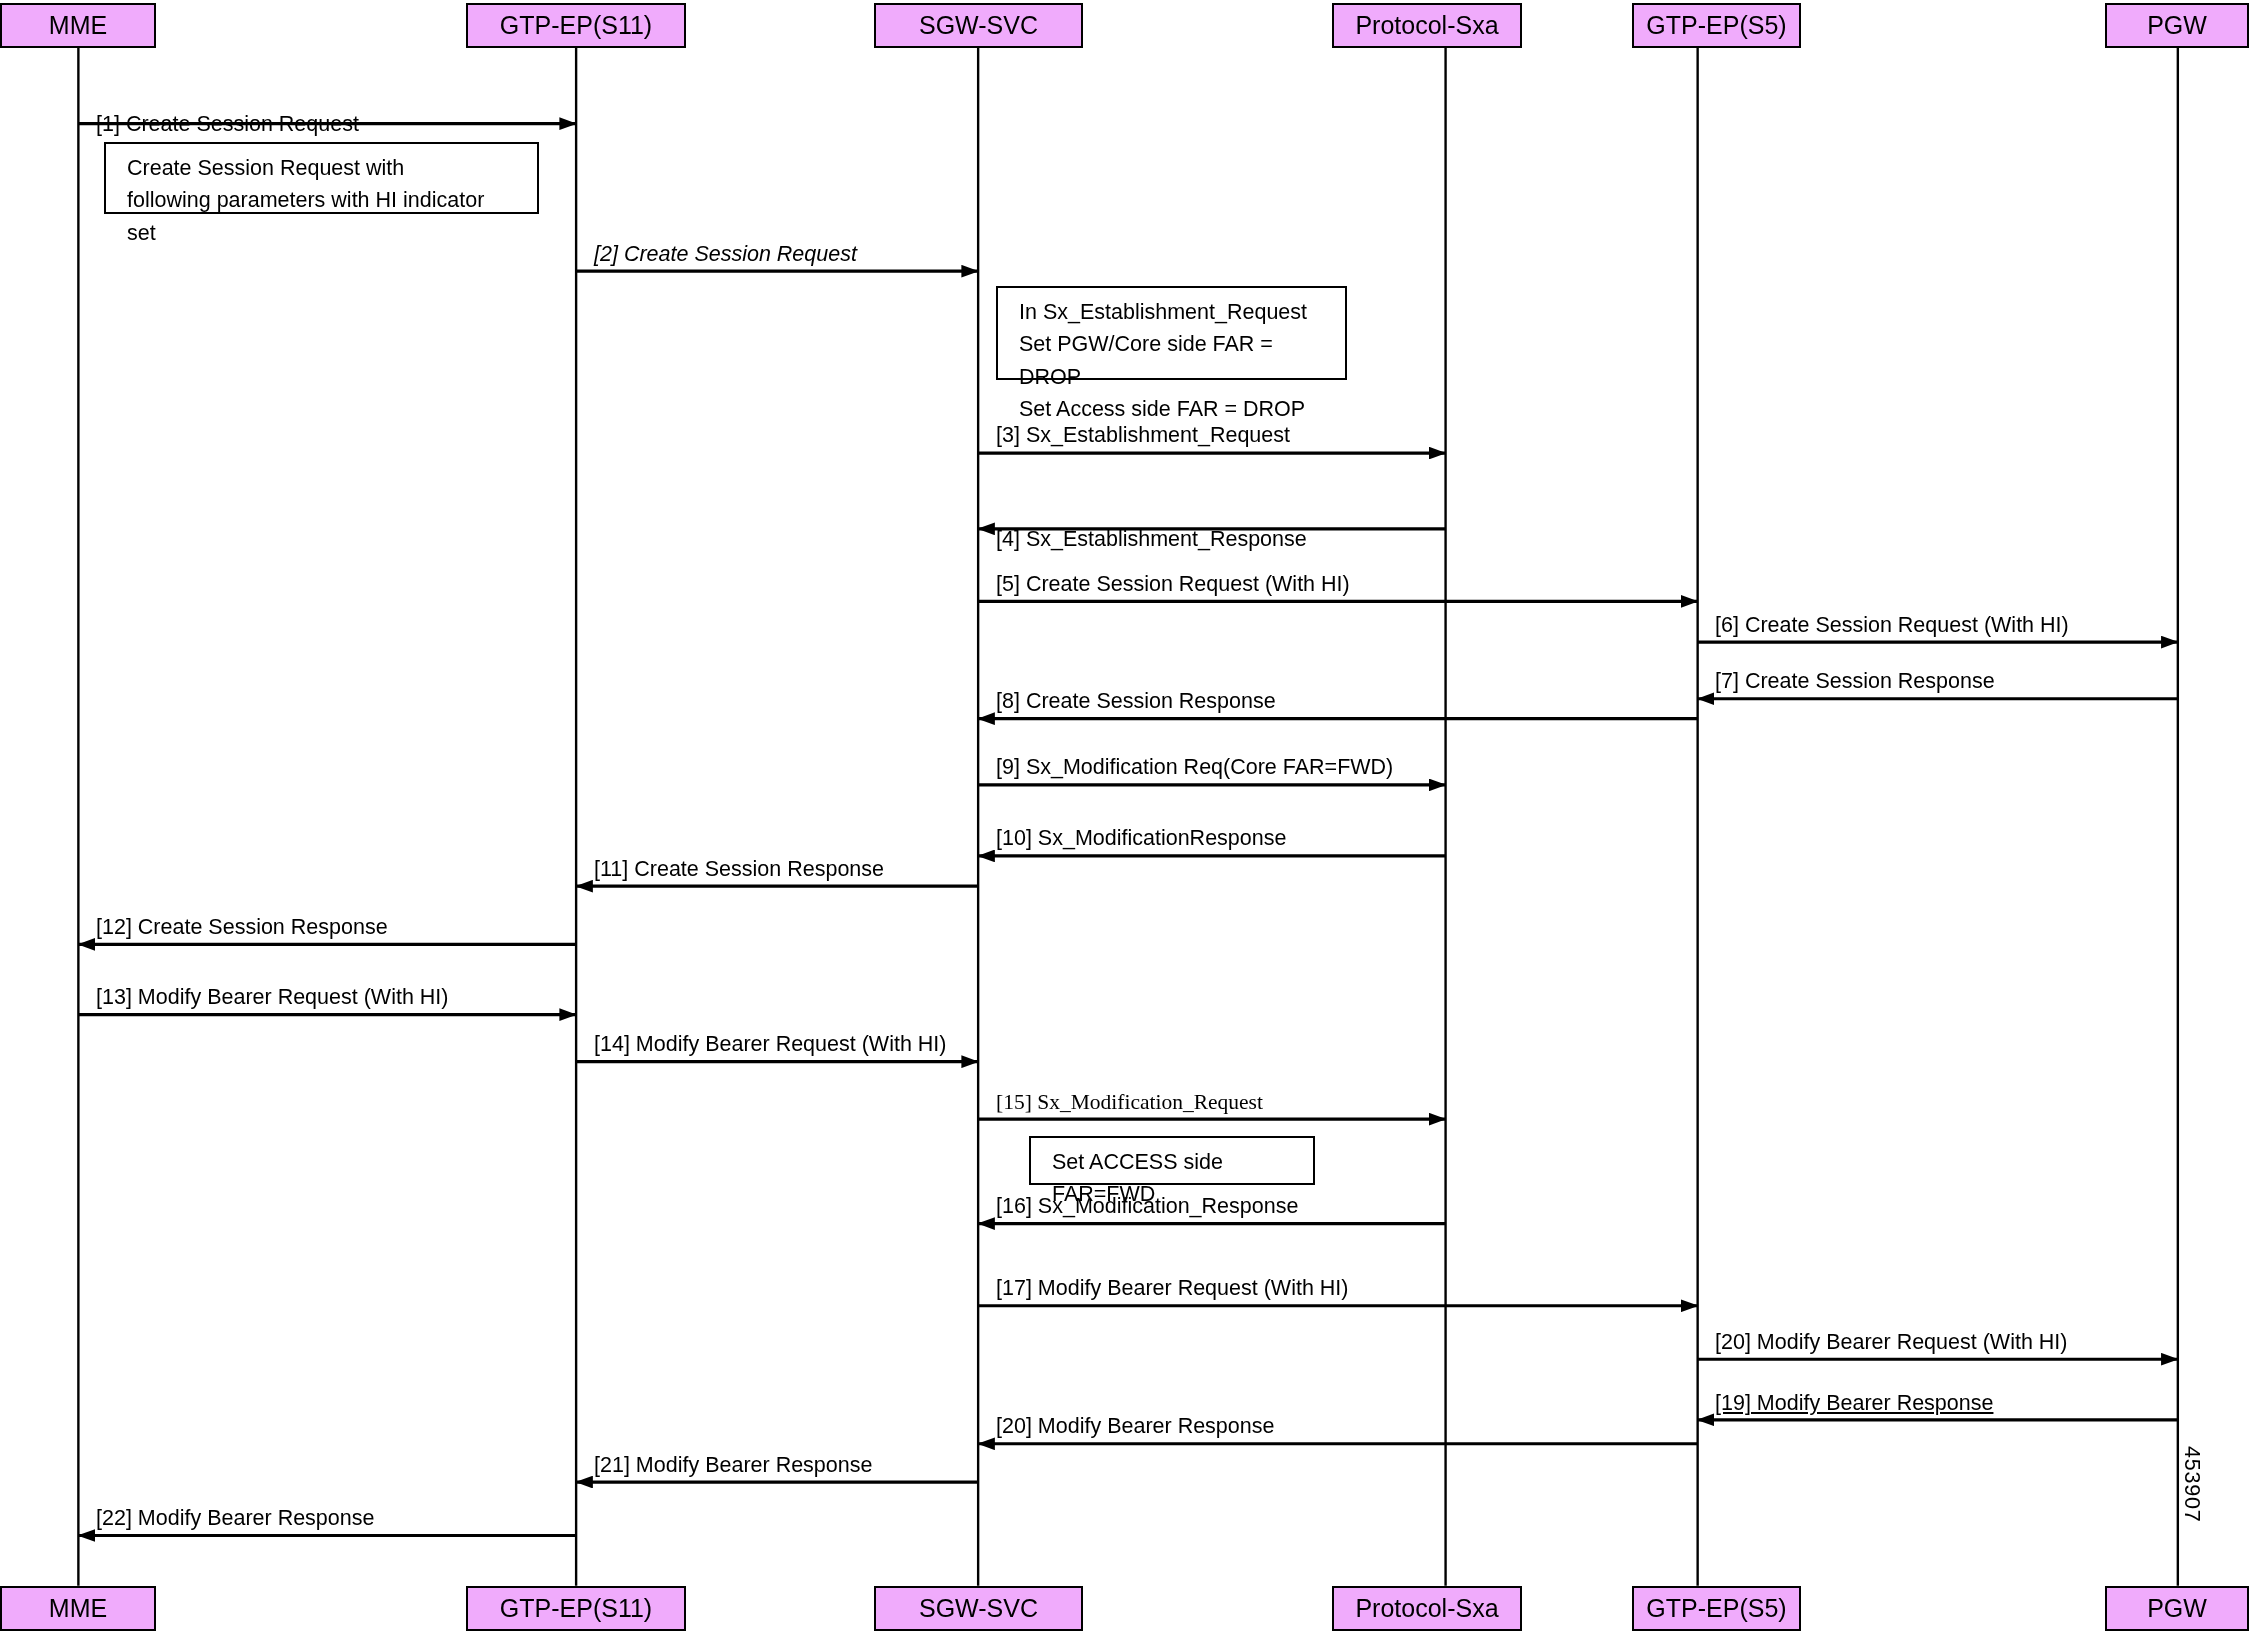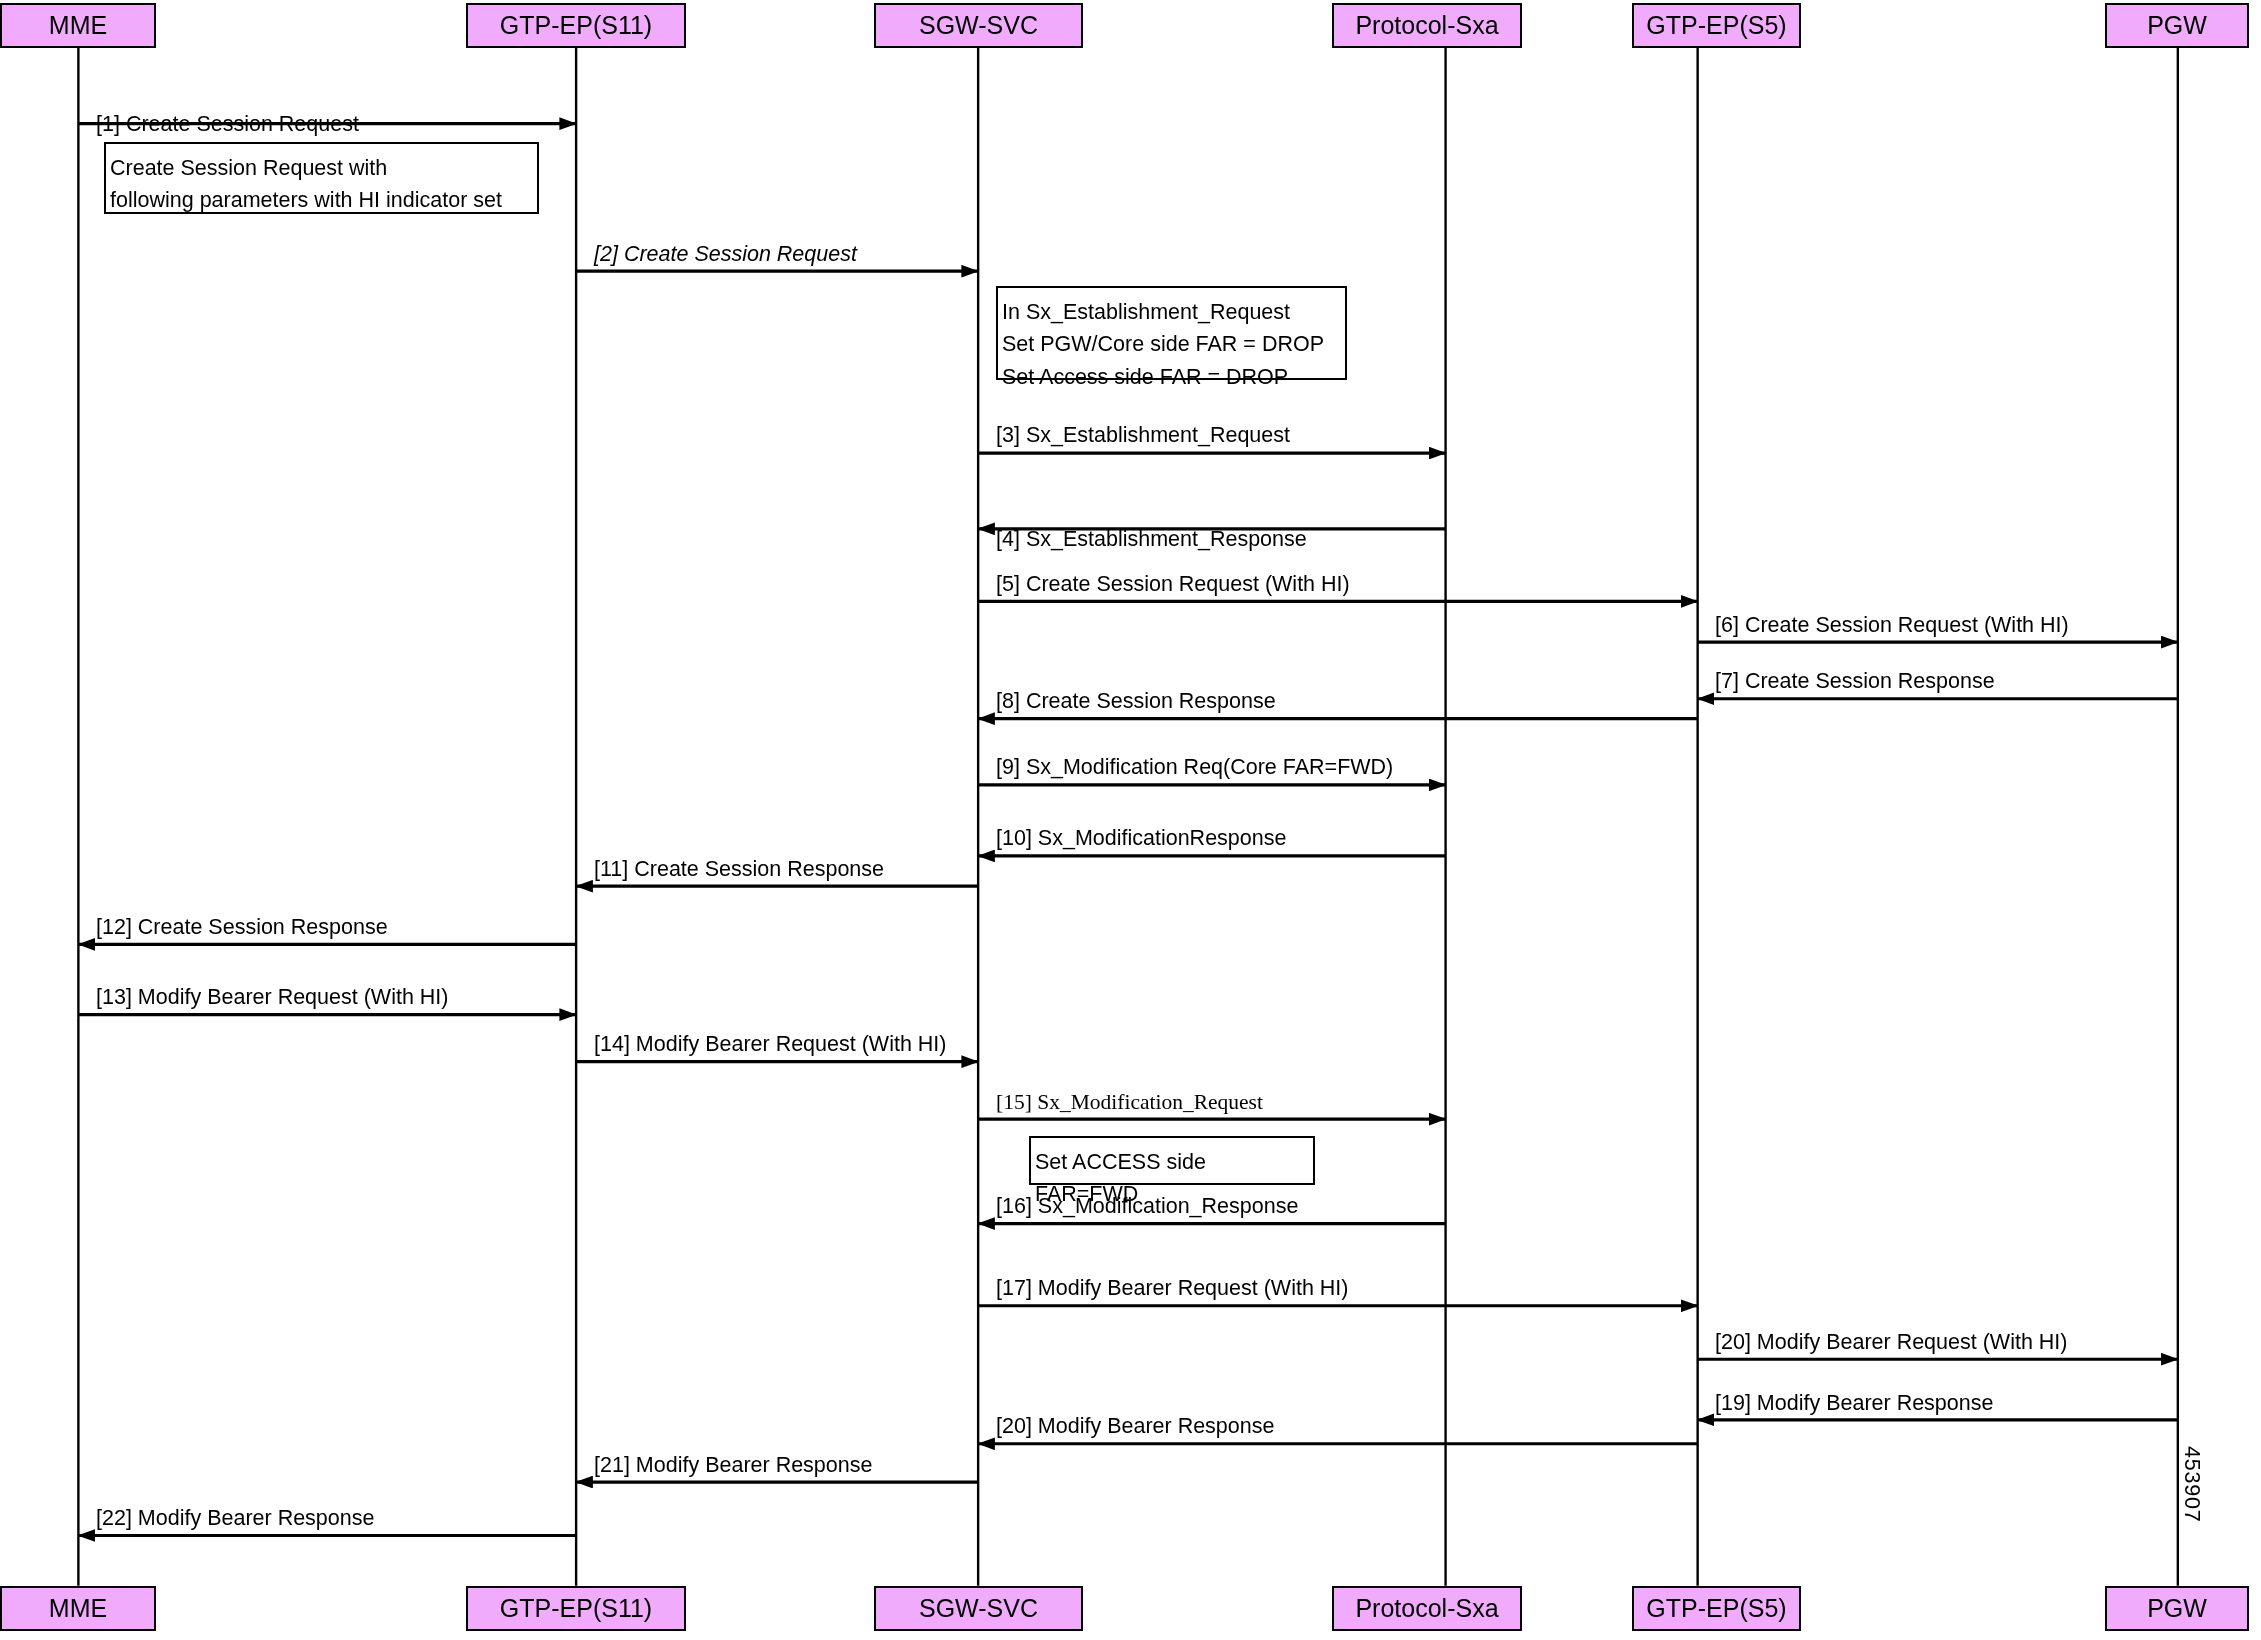--- a/index.html
+++ b/index.html
@@ -4,21 +4,21 @@
 <style>
   html,body{margin:0;padding:0;background:#ffffff;}
   body{font-family:"Liberation Sans", sans-serif;}
   #stage{position:relative;width:2261px;height:1640px;background:#fff;overflow:hidden;}
   svg.diag{position:absolute;left:0;top:0;width:2261px;height:1640px;}
   .lbl{position:absolute;font-size:21.5px;color:#000;white-space:nowrap;line-height:1.05;}
   .actor-box{position:absolute;background:#f0abfc;border:2.4px solid #000;box-sizing:border-box;
              display:flex;align-items:center;justify-content:center;}
   .actor-box .nm{font-size:25px;color:#000;white-space:nowrap;}
   .note-box{position:absolute;background:#fff;border:2.4px solid #000;box-sizing:border-box;
-            padding:8px 4px;font-size:21.5px;color:#000;line-height:1.5;}
+            padding:8px 21px;font-size:21.5px;color:#000;line-height:1.5;}
   .fignum{position:absolute;font-size:21.5px;color:#000;
           transform:rotate(90deg);transform-origin:left top;white-space:nowrap;letter-spacing:0.8px;}
 </style>
 </head>
 <body>
 
 <div id="stage">
   <svg class="diag" viewBox="0 0 2834 2056" xmlns="http://www.w3.org/2000/svg">
     <defs>
       <marker id="arrR" markerWidth="22" markerHeight="16" refX="21" refY="8" orient="auto" markerUnits="userSpaceOnUse">
@@ -114,21 +114,21 @@
       <div class="lbl" style="visibility: visible; left: 996px; top: 756px;">[9] Sx_Modification Req(Core FAR=FWD)</div>
       <div class="lbl" style="visibility: visible; left: 996px; top: 827px;">[10] Sx_ModificationResponse</div>
       <div class="lbl" style="visibility: visible; left: 594px; top: 858px;">[11] Create Session Response</div>
       <div class="lbl" style="visibility: visible; left: 96px; top: 916px;">[12] Create Session Response</div>
       <div class="lbl" style="visibility: visible; left: 96px; top: 986px;">[13] Modify Bearer Request (With HI)</div>
       <div class="lbl" style="visibility: visible; left: 594px; top: 1033px;">[14] Modify Bearer Request (With HI)</div>
       <div class="lbl" style="visibility: visible; left: 996px; top: 1091px; font-family: Liberation Serif, serif;">[15] Sx_Modification_Request</div>
       <div class="lbl" style="visibility: visible; left: 996px; top: 1195px;">[16] Sx_Modification_Response</div>
       <div class="lbl" style="visibility: visible; left: 996px; top: 1277px;">[17] Modify Bearer Request (With HI)</div>
       <div class="lbl" style="visibility: visible; left: 1715px; top: 1331px;">[20] Modify Bearer Request (With HI)</div>
-      <div class="lbl" style="visibility: visible; left: 1715px; top: 1392px;">[19] Modify Bearer Response</div>
+      <div class="lbl" style="visibility: visible; left: 1715px; top: 1392px; text-decoration: underline;">[19] Modify Bearer Response</div>
       <div class="lbl" style="visibility: visible; left: 996px; top: 1415px;">[20] Modify Bearer Response</div>
       <div class="lbl" style="visibility: visible; left: 594px; top: 1454px;">[21] Modify Bearer Response</div>
       <div class="lbl" style="visibility: visible; left: 96px; top: 1507px;">[22] Modify Bearer Response</div>
     </div>
   <div id="notes">
       <div class="note-box" style="left: 104px; top: 142px; width: 435px; height: 72px;">
         <div>Create Session Request with</div>
         <div> following parameters with HI indicator set</div>
       </div>
       <div class="note-box" style="left: 996px; top: 286px; width: 351px; height: 94px;">

